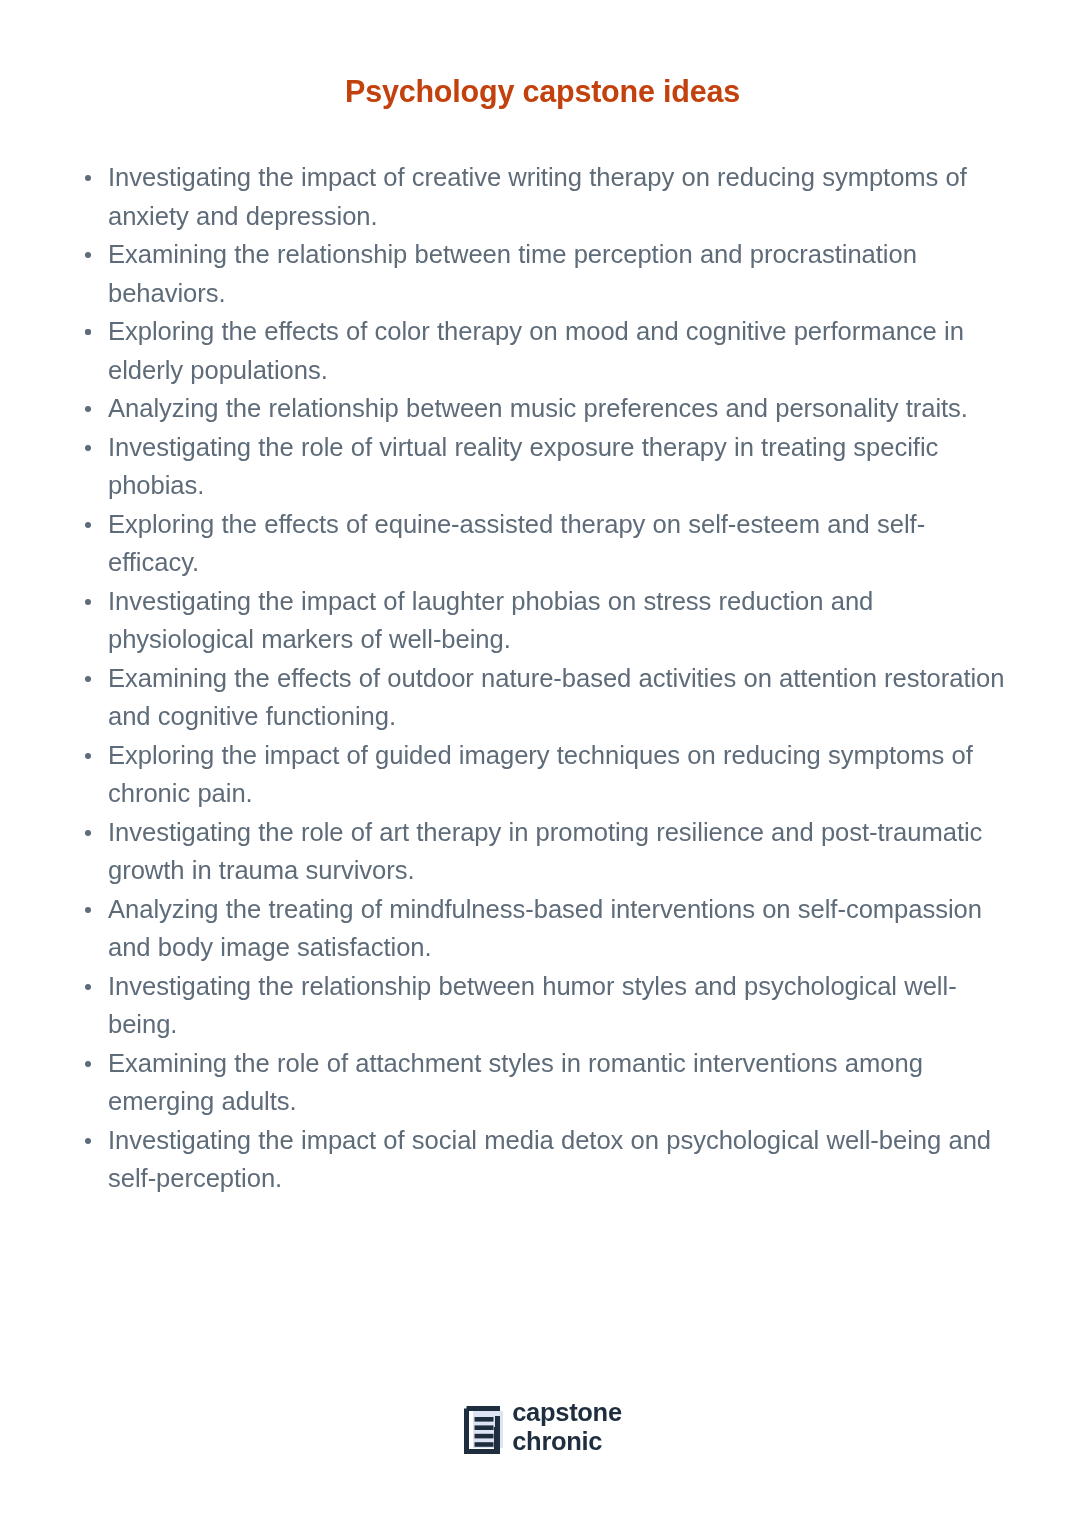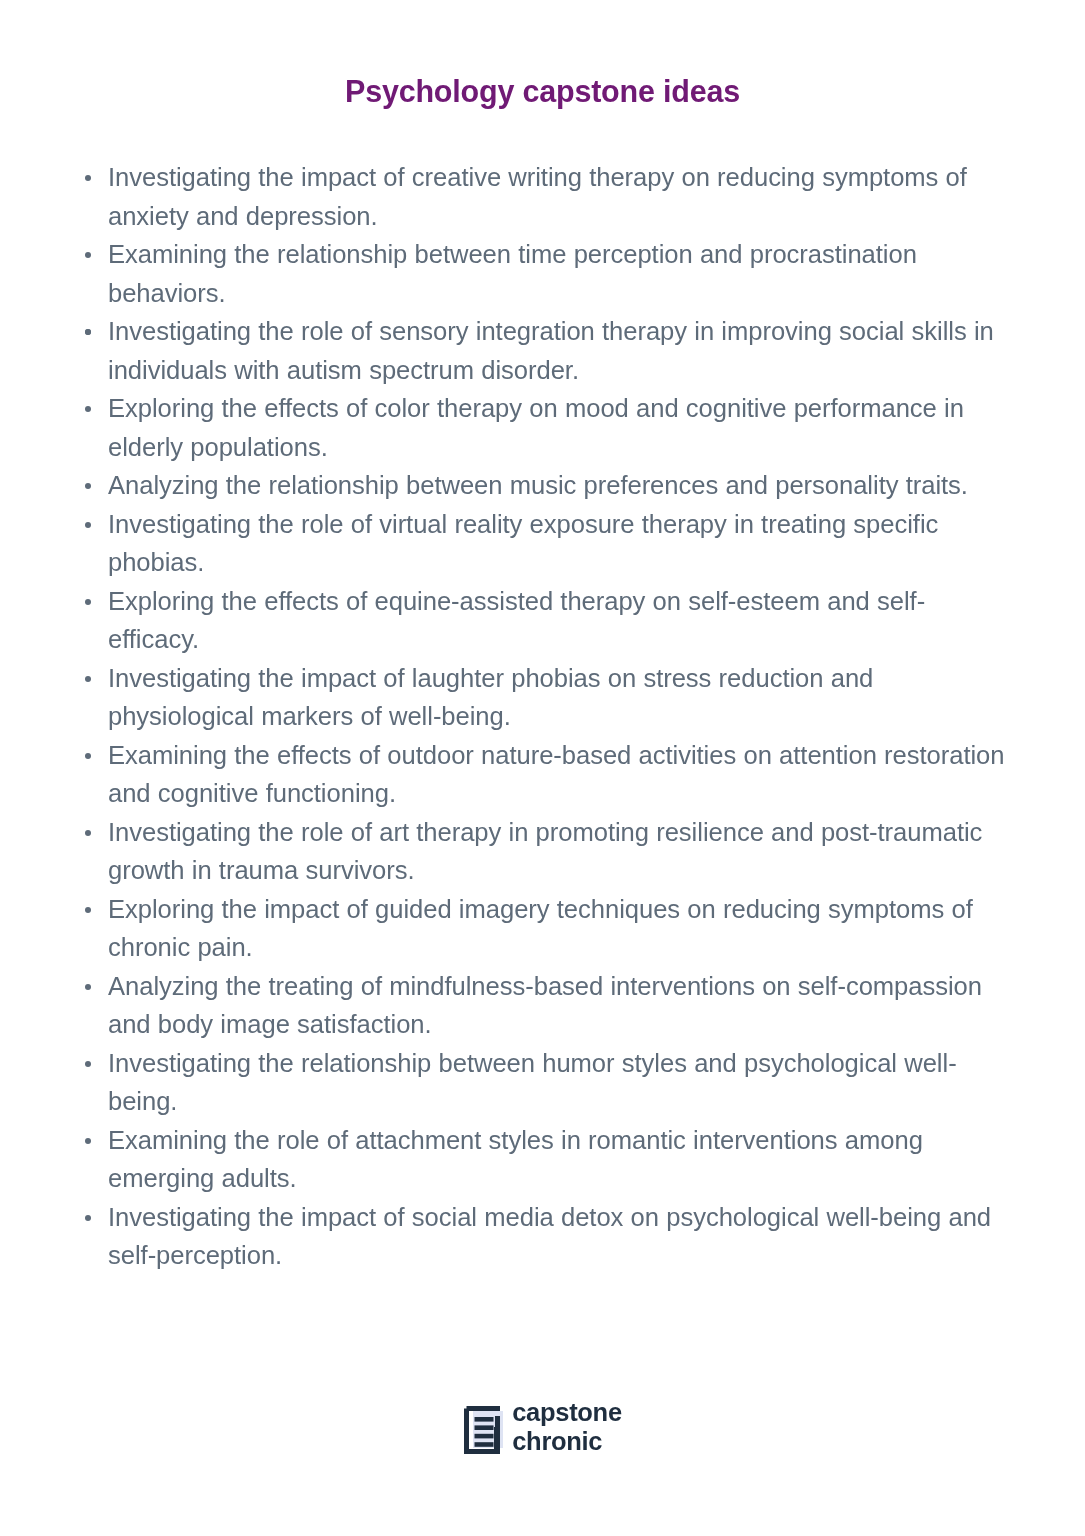--- a/index.html
+++ b/index.html
@@ -27,21 +27,21 @@
   
   .doc-title {
     position: absolute;
     top: 72px;
     left: 0;
     width: 1085px;
     text-align: center;
     font-size: 30.5px;
     font-weight: 700;
     letter-spacing: -0.2px;
-    color: #701a75;
+    color: #c2410c;
     line-height: 1.25;
     margin: 0;
   }
 
   
   .idea-list {
     position: absolute;
     top: 152px;
     left: 75px;
     width: 935px;
@@ -126,24 +126,20 @@
     </li>
     <li class="idea-item">
       <span class="bullet-dot"></span>
       <span>Examining the relationship between time perception and procrastination behaviors.</span>
     </li>
     <li class="idea-item">
       <span class="bullet-dot"></span>
     </li>
     <li class="idea-item">
       <span class="bullet-dot"></span>
-      <span>Investigating the role of sensory integration therapy in improving social skills in individuals with autism spectrum disorder.</span>
-    </li>
-    <li class="idea-item">
-      <span class="bullet-dot"></span>
       <span>Exploring the effects of color therapy on mood and cognitive performance in elderly populations.</span>
     </li>
     <li class="idea-item">
       <span class="bullet-dot"></span>
       <span>Analyzing the relationship between music preferences and personality traits.</span>
     </li>
     <li class="idea-item">
       <span class="bullet-dot"></span>
       <span>Investigating the role of virtual reality exposure therapy in treating specific phobias.</span>
     </li>
@@ -154,25 +150,25 @@
     <li class="idea-item">
       <span class="bullet-dot"></span>
       <span>Investigating the impact of laughter phobias on stress reduction and physiological markers of well-being.</span>
     </li>
     <li class="idea-item">
       <span class="bullet-dot"></span>
       <span>Examining the effects of outdoor nature-based activities on attention restoration and cognitive functioning.</span>
     </li>
     <li class="idea-item">
       <span class="bullet-dot"></span>
+      <span>Exploring the impact of guided imagery techniques on reducing symptoms of chronic pain.</span>
+    </li>
+    <li class="idea-item">
+      <span class="bullet-dot"></span>
       <span>Investigating the role of art therapy in promoting resilience and post-traumatic growth in trauma survivors.</span>
-    </li>
-    <li class="idea-item">
-      <span class="bullet-dot"></span>
-      <span>Exploring the impact of guided imagery techniques on reducing symptoms of chronic pain.</span>
     </li>
     <li class="idea-item">
       <span class="bullet-dot"></span>
       <span>Analyzing the treating of mindfulness-based interventions on self-compassion and body image satisfaction.</span>
     </li>
     <li class="idea-item">
       <span class="bullet-dot"></span>
       <span>Investigating the relationship between humor styles and psychological well-being.</span>
     </li>
     <li class="idea-item">

